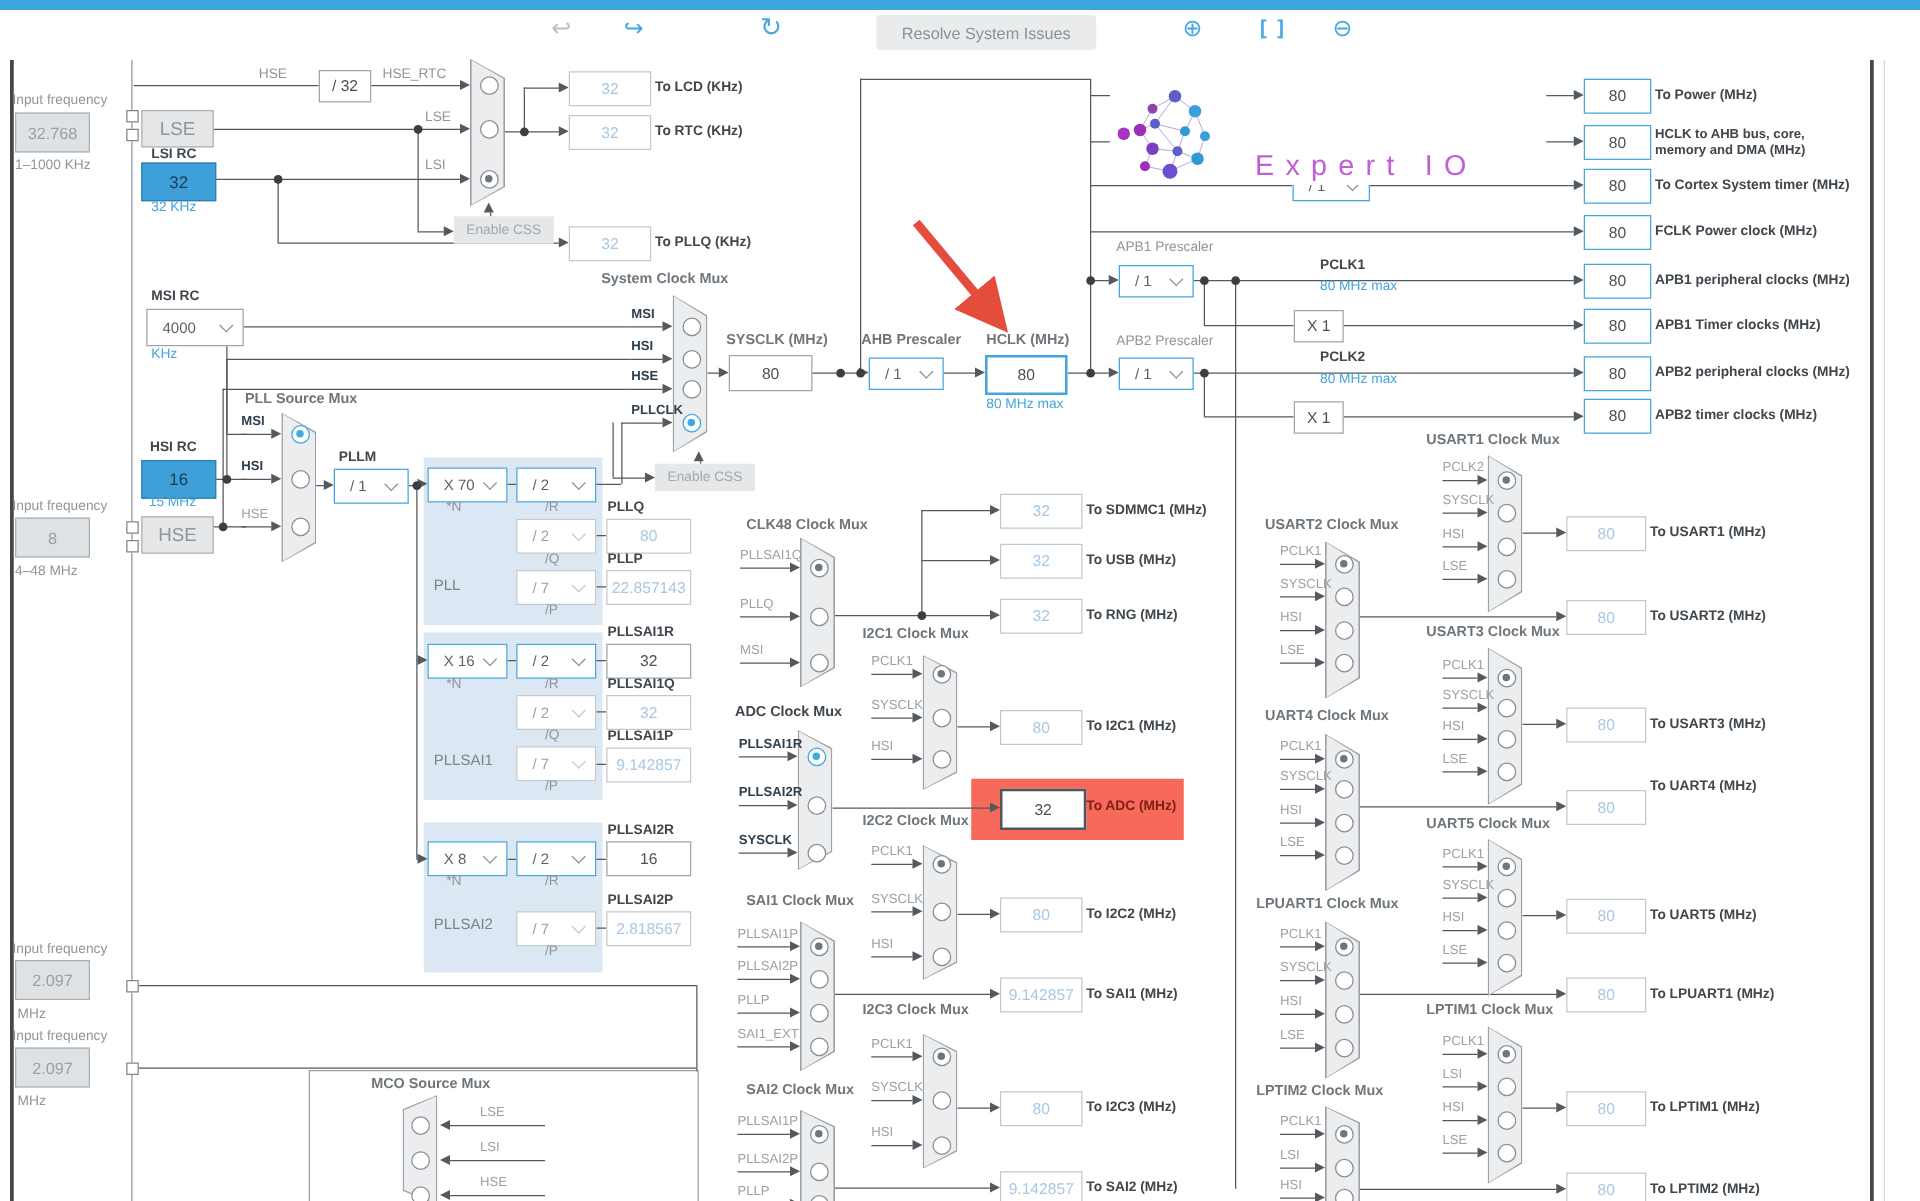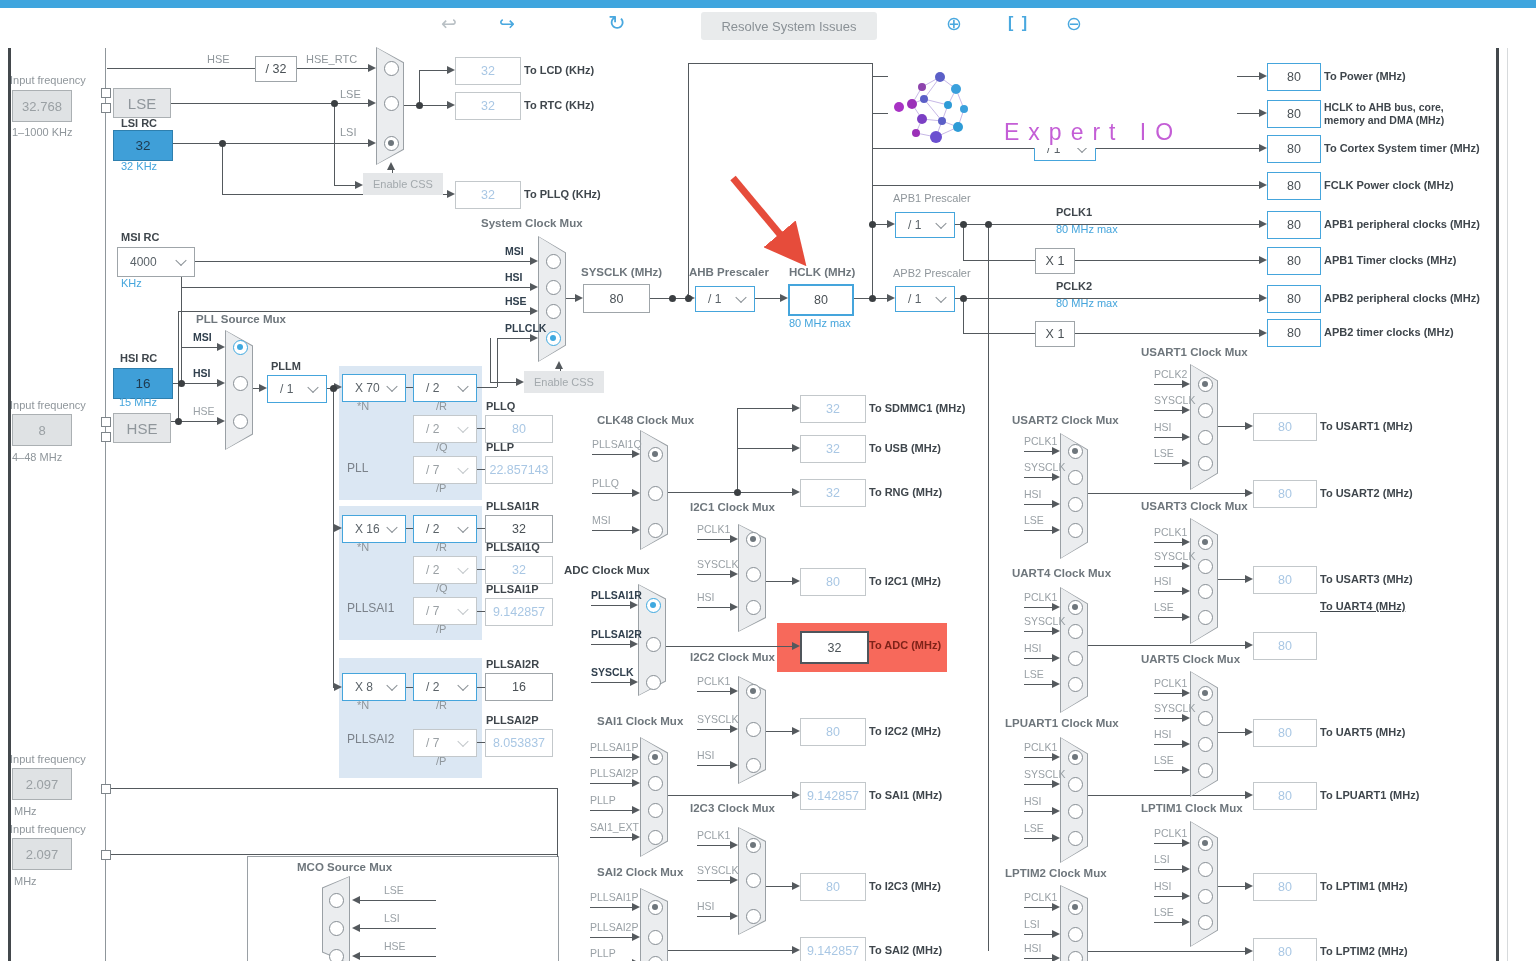--- a/index.html
+++ b/index.html
@@ -369,21 +369,21 @@
     </div>
     <div class="vbox val-dark" style="left: 255px; top: 56px; width: 40px; height: 24px;">/ 32</div>
     <div class="vbox val-dark" style="left: 583px; top: 284px; width: 65px; height: 27px;">80</div>
     <div class="vbox val-blue2" style="left: 788px; top: 284px; width: 62px; height: 28px;">80</div>
     <div class="vbox val-light" style="left: 485px; top: 415px; width: 66px; height: 26px;">80</div>
     <div class="vbox val-light" style="left: 485px; top: 456px; width: 66px; height: 26px;">22.857143</div>
     <div class="vbox val-dark" style="left: 485px; top: 515px; width: 66px; height: 26px;">32</div>
     <div class="vbox val-light" style="left: 485px; top: 556px; width: 66px; height: 26px;">32</div>
     <div class="vbox val-light" style="left: 485px; top: 598px; width: 66px; height: 26px;">9.142857</div>
     <div class="vbox val-dark" style="left: 485px; top: 673px; width: 66px; height: 26px;">16</div>
-    <div class="vbox val-light" style="left: 485px; top: 729px; width: 66px; height: 26px;">8.053837</div>
+    <div class="vbox val-light" style="left: 485px; top: 729px; width: 66px; height: 26px;">2.818567</div>
     <div class="vbox val-dark" style="left: 1035px; top: 248px; width: 38px; height: 24px;">X 1</div>
     <div class="vbox val-dark" style="left: 1035px; top: 321px; width: 38px; height: 24px;">X 1</div>
     <div class="vbox val-light" style="left: 455px; top: 57px; width: 64px; height: 26px;">32</div>
     <div class="lab out-lbl" style="left: 524px; top: 63.5px;">To LCD (KHz)</div>
     <div class="vbox val-light" style="left: 455px; top: 92px; width: 64px; height: 26px;">32</div>
     <div class="lab out-lbl" style="left: 524px; top: 98.5px;">To RTC (KHz)</div>
     <div class="vbox val-light" style="left: 455px; top: 181px; width: 64px; height: 26px;">32</div>
     <div class="lab out-lbl" style="left: 524px; top: 187.5px;">To PLLQ (KHz)</div>
     <div class="vbox val-blue" style="left: 1267px; top: 63px; width: 52px; height: 26px;">80</div>
     <div class="lab out-lbl" style="left: 1324px; top: 69.5px;">To Power (MHz)</div>
@@ -418,21 +418,21 @@
     <div class="lab out-lbl" style="left: 869px; top: 879.5px;">To I2C3 (MHz)</div>
     <div class="vbox val-light" style="left: 800px; top: 937px; width: 64px; height: 26px;">9.142857</div>
     <div class="lab out-lbl" style="left: 869px; top: 943.5px;">To SAI2 (MHz)</div>
     <div class="vbox val-light" style="left: 1253px; top: 413px; width: 62px; height: 26px;">80</div>
     <div class="lab out-lbl" style="left: 1320px; top: 419.5px;">To USART1 (MHz)</div>
     <div class="vbox val-light" style="left: 1253px; top: 480px; width: 62px; height: 26px;">80</div>
     <div class="lab out-lbl" style="left: 1320px; top: 486.5px;">To USART2 (MHz)</div>
     <div class="vbox val-light" style="left: 1253px; top: 566px; width: 62px; height: 26px;">80</div>
     <div class="lab out-lbl" style="left: 1320px; top: 572.5px;">To USART3 (MHz)</div>
     <div class="vbox val-light" style="left: 1253px; top: 632px; width: 62px; height: 26px;">80</div>
-    <div class="lab out-lbl" style="left: 1320px; top: 600px; text-decoration: underline;">To UART4 (MHz)</div>
+    <div class="lab out-lbl" style="left: 1320px; top: 623px;">To UART4 (MHz)</div>
     <div class="vbox val-light" style="left: 1253px; top: 719px; width: 62px; height: 26px;">80</div>
     <div class="lab out-lbl" style="left: 1320px; top: 725.5px;">To UART5 (MHz)</div>
     <div class="vbox val-light" style="left: 1253px; top: 782px; width: 62px; height: 26px;">80</div>
     <div class="lab out-lbl" style="left: 1320px; top: 788.5px;">To LPUART1 (MHz)</div>
     <div class="vbox val-light" style="left: 1253px; top: 873px; width: 62px; height: 26px;">80</div>
     <div class="lab out-lbl" style="left: 1320px; top: 879.5px;">To LPTIM1 (MHz)</div>
     <div class="vbox val-light" style="left: 1253px; top: 938px; width: 62px; height: 26px;">80</div>
     <div class="lab out-lbl" style="left: 1320px; top: 944.5px;">To LPTIM2 (MHz)</div>
     <div class="vbox val-adc" style="left: 800px; top: 631px; width: 65px; height: 29px; z-index: 2;">32</div>
     <div class="lab out-lbl" style="left: 869px; top: 639px; color: rgb(126, 34, 24); z-index: 2;">To ADC (MHz)</div>
@@ -516,21 +516,21 @@
     <div class="hl" style="left: 697px; top: 573.5px; width: 33px;"></div>
     <div class="ar" style="left: 730px; top: 569.5px;"></div>
     <div class="lab g small" style="left: 697px; top: 558px;">SYSCLK</div>
     <div class="rad" style="left: 746px; top: 600px;"></div>
     <div class="hl" style="left: 697px; top: 606.5px; width: 33px;"></div>
     <div class="ar" style="left: 730px; top: 602.5px;"></div>
     <div class="lab g small" style="left: 697px; top: 591px;">HSI</div>
     <div class="mux-shape" style="left: 638px; top: 584px; width: 28px; height: 112px;">
       <div class="mux-inner"></div>
     </div>
-    <div class="lab mux-title dark" style="left: 564px; top: 564px; text-align: center;">ADC Clock Mux</div>
+    <div class="lab mux-title dark" style="left: 588px; top: 564px; text-align: center;">ADC Clock Mux</div>
     <div class="rad selb" style="left: 646px; top: 598px;"></div>
     <div class="hl" style="left: 591px; top: 604.5px; width: 39px;"></div>
     <div class="ar" style="left: 630px; top: 600.5px;"></div>
     <div class="lab nb" style="left: 591px; top: 589px;">PLLSAI1R</div>
     <div class="rad" style="left: 646px; top: 637px;"></div>
     <div class="hl" style="left: 591px; top: 643.5px; width: 39px;"></div>
     <div class="ar" style="left: 630px; top: 639.5px;"></div>
     <div class="lab nb" style="left: 591px; top: 628px;">PLLSAI2R</div>
     <div class="rad" style="left: 646px; top: 675px;"></div>
     <div class="hl" style="left: 591px; top: 681.5px; width: 39px;"></div>

